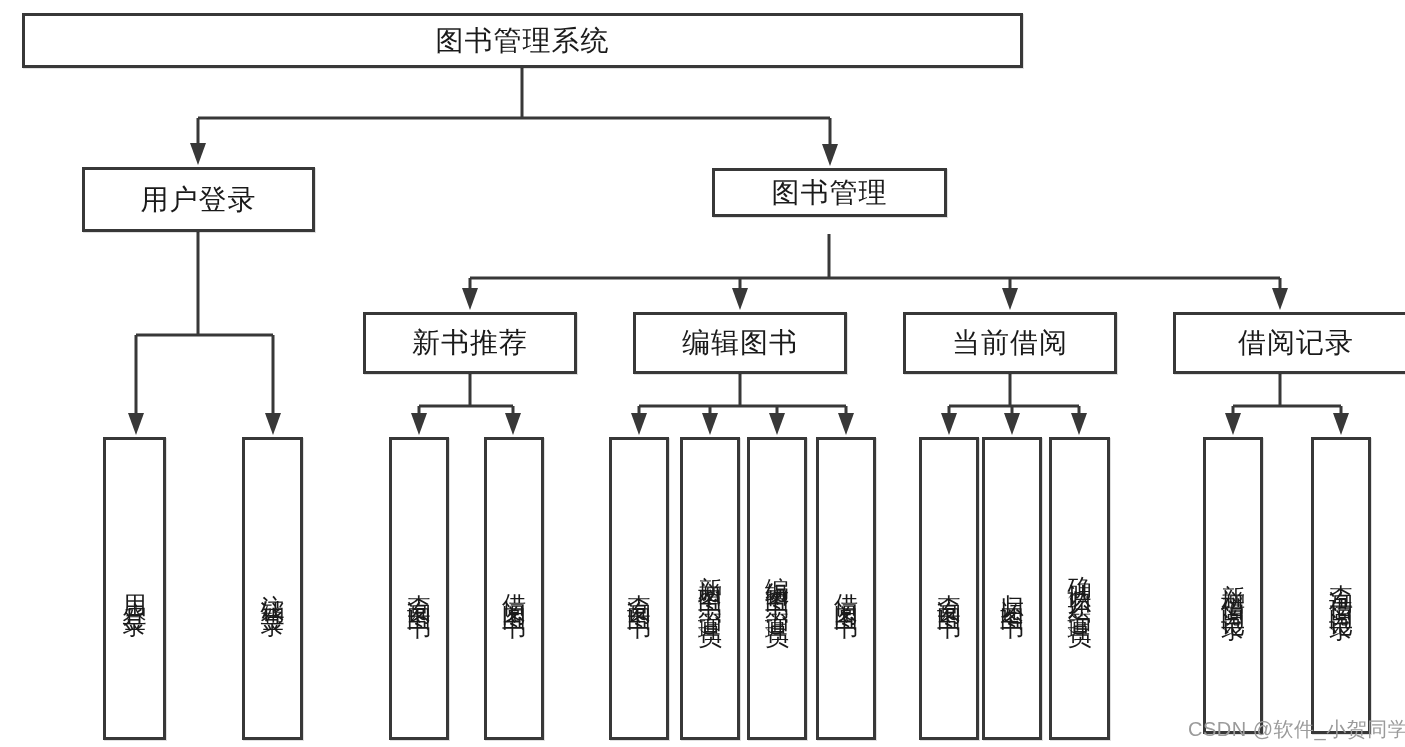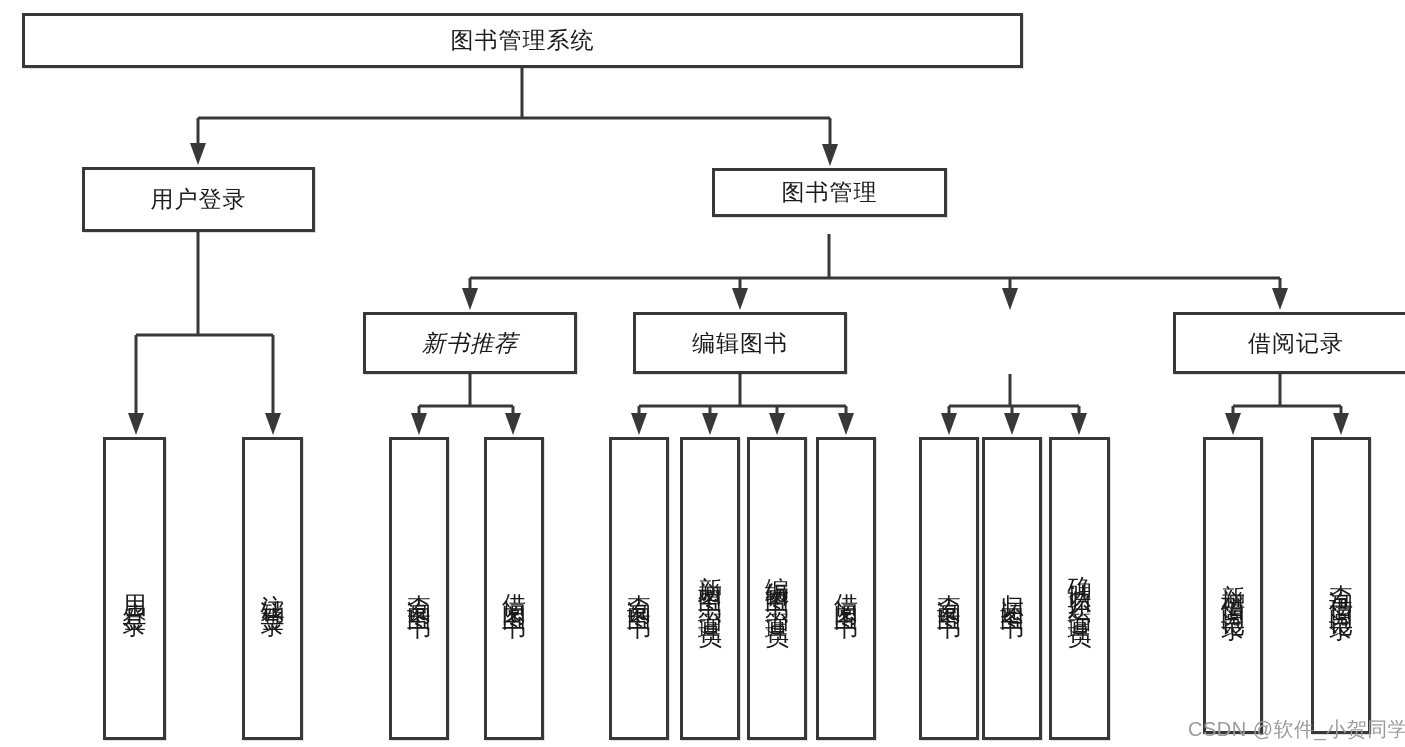--- a/index.html
+++ b/index.html
@@ -24,21 +24,21 @@
   }
   .node{
     position:absolute;
     background:#fff;
     border:3px solid var(--line);
     display:flex;align-items:center;justify-content:center;
     color:var(--text);
     box-shadow:1px 1px 0 rgba(0,0,0,0.12);
   }
   .node .hlabel{
-    font-size:23px;
+    font-size:28px;
     letter-spacing:1px;
     white-space:nowrap;
     line-height:1;
   }
   .leaf .vlabel{
     writing-mode:vertical-rl;
     text-orientation:mixed;
     font-size:24px;
     letter-spacing:7px;
     line-height:1;
@@ -102,25 +102,28 @@
     <span class="hlabel">图书管理系统</span>
   </div>
 
   <div class="node" style="left:82px;top:167px;width:233px;height:65px;">
     <span class="hlabel">用户登录</span>
   </div>
   <div class="node" style="left:712px;top:168px;width:235px;height:49px;">
     <span class="hlabel">图书管理</span>
   </div>
 
-  <div class="node" style="left:363px;top:312px;width:214px;height:62px;font-style:italic;">
+  <div class="node" style="left:363px;top:312px;width:214px;height:62px;">
     <span class="hlabel">新书推荐</span>
   </div>
   <div class="node" style="left:633px;top:312px;width:214px;height:62px;">
     <span class="hlabel">编辑图书</span>
+  </div>
+  <div class="node" style="left:903px;top:312px;width:214px;height:62px;">
+    <span class="hlabel">当前借阅</span>
   </div>
   <div class="node" style="left:1173px;top:312px;width:246px;height:62px;">
     <span class="hlabel">借阅记录</span>
   </div>
 
   <div class="node leaf" style="left:103px;top:437px;width:63px;height:303px;">
     <span class="vlabel">用户登录</span>
   </div>
   <div class="node leaf" style="left:242px;top:437px;width:61px;height:303px;">
     <span class="vlabel">注销登录</span>

